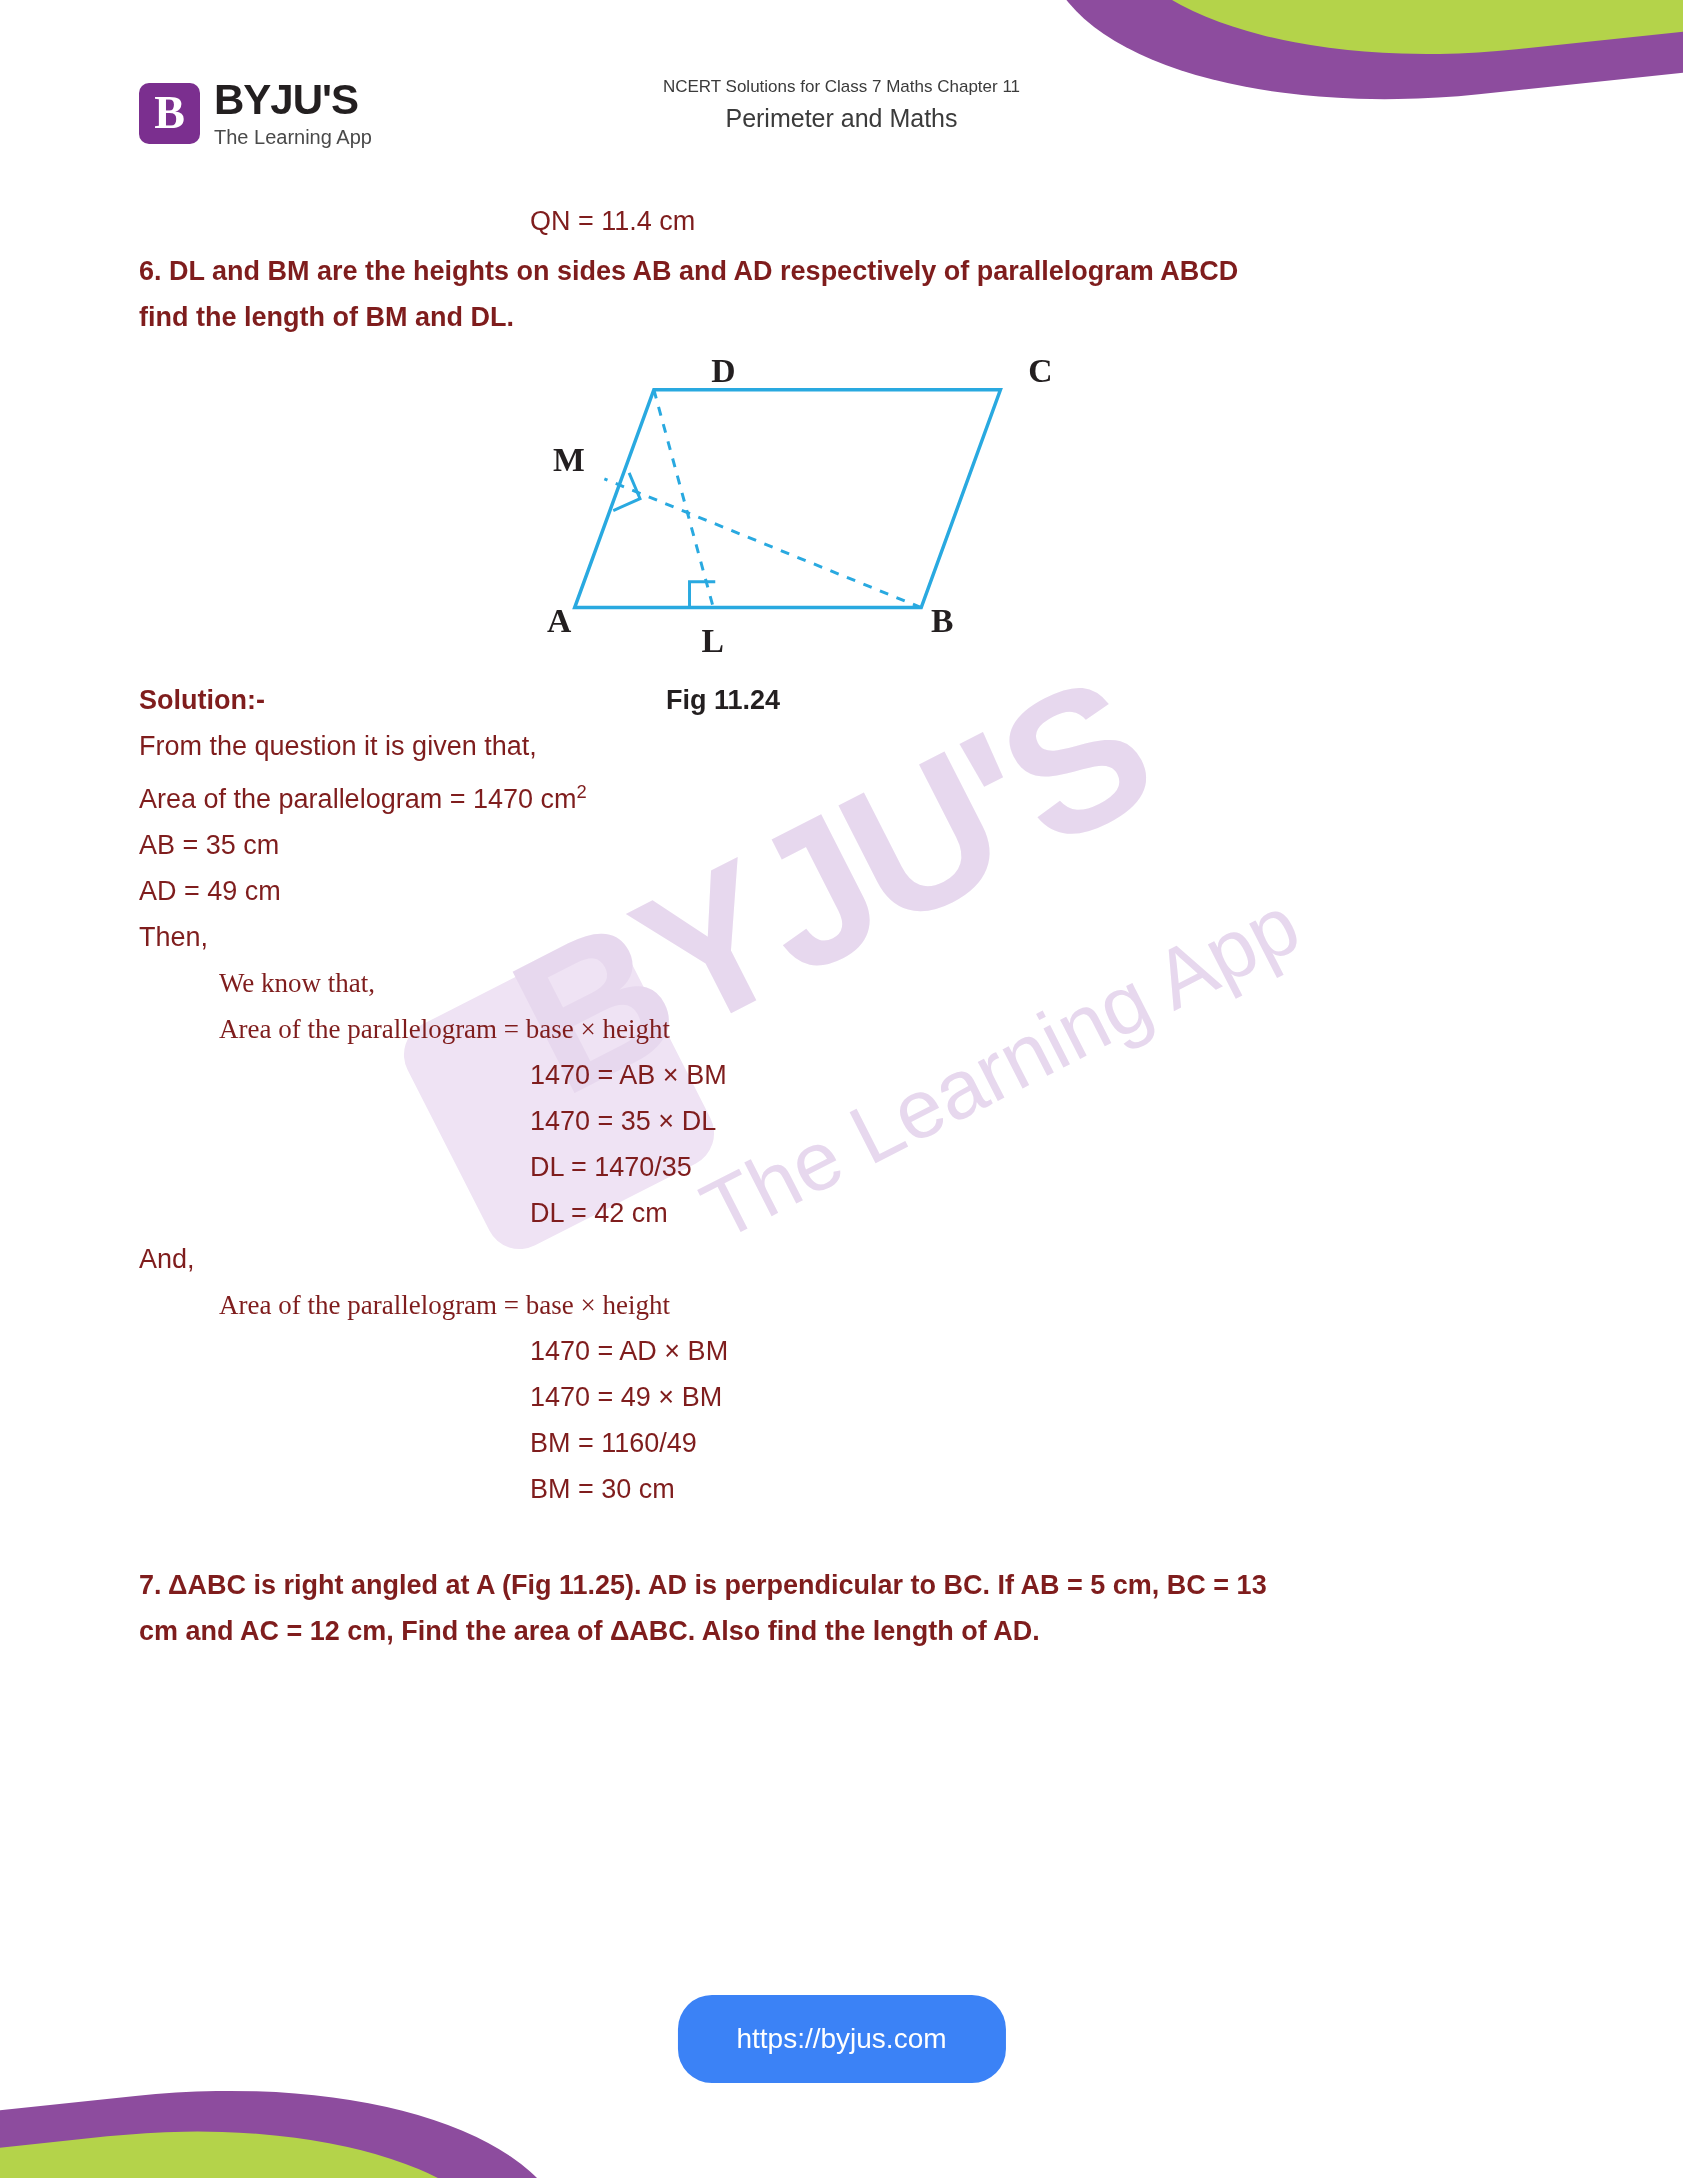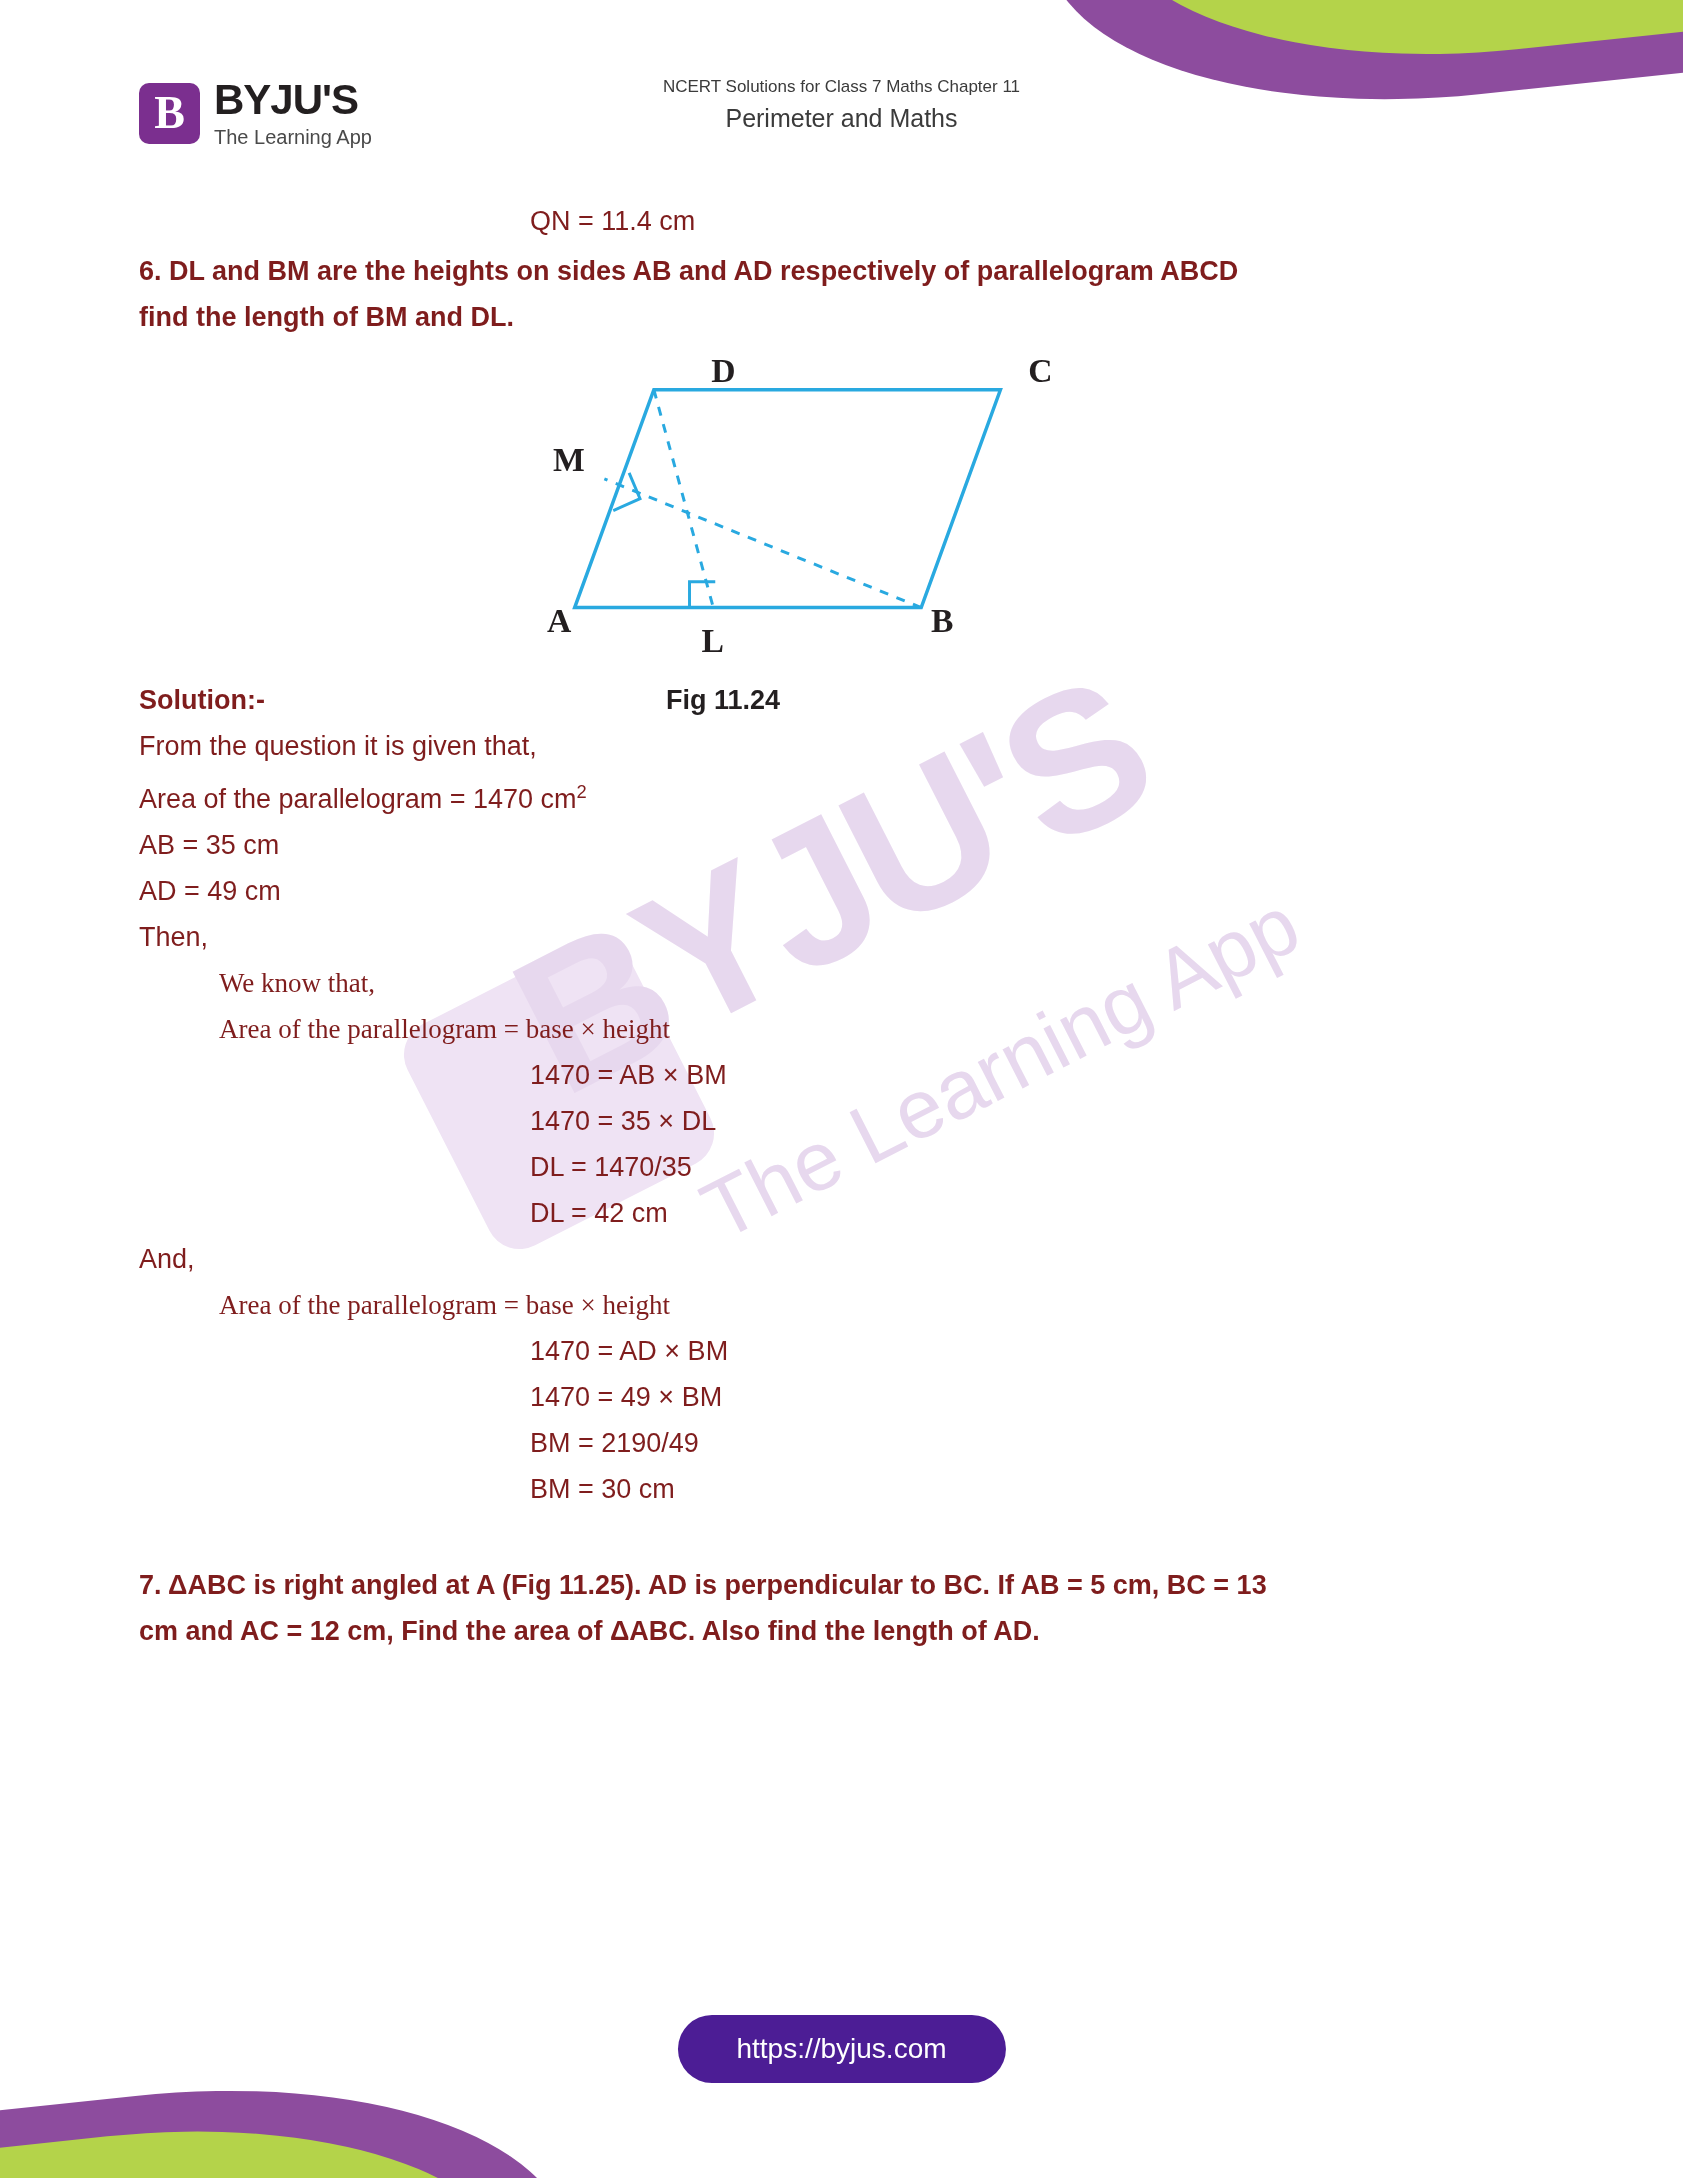--- a/index.html
+++ b/index.html
@@ -209,24 +209,24 @@
     position: relative;
     left: -119px;
   }
 
   
   .footer-pill {
     position: absolute;
     bottom: 95px;
     left: 50%;
     transform: translateX(-50%);
-    background: #4c1d95;
+    background: #3b82f6;
     color: #ffffff;
     border-radius: 34px;
-    padding: 18px 59px;
+    padding: 28px 59px;
     font-size: 28px;
     z-index: 6;
     white-space: nowrap;
   }
 </style>
 </head>
 <body>
 
 <div class="corner-top2"></div>
 <div class="corner-top"></div>
@@ -297,21 +297,21 @@
     <div class="line indent-1">We know that,</div>
     <div class="line indent-1">Area of the parallelogram = base × height</div>
     <div class="line indent-2">1470 = AB × BM</div>
     <div class="line indent-2">1470 = 35 × DL</div>
     <div class="line indent-2">DL = 1470/35</div>
     <div class="line indent-2">DL = 42 cm</div>
     <div class="line">And,</div>
     <div class="line indent-1">Area of the parallelogram = base × height</div>
     <div class="line indent-2">1470 = AD × BM</div>
     <div class="line indent-2">1470 = 49 × BM</div>
-    <div class="line indent-2">BM = 2190/49</div>
+    <div class="line indent-2">BM = 1160/49</div>
     <div class="line indent-2">BM = 30 cm</div>
   </div>
 
   <div class="spacer-md"></div>
 
   <div class="q-block">
     <div class="line bold">7. ΔABC is right angled at A (Fig 11.25). AD is perpendicular to BC. If AB = 5 cm, BC = 13</div>
     <div class="line bold">cm and AC = 12 cm, Find the area of ΔABC. Also find the length of AD.</div>
   </div>
 

